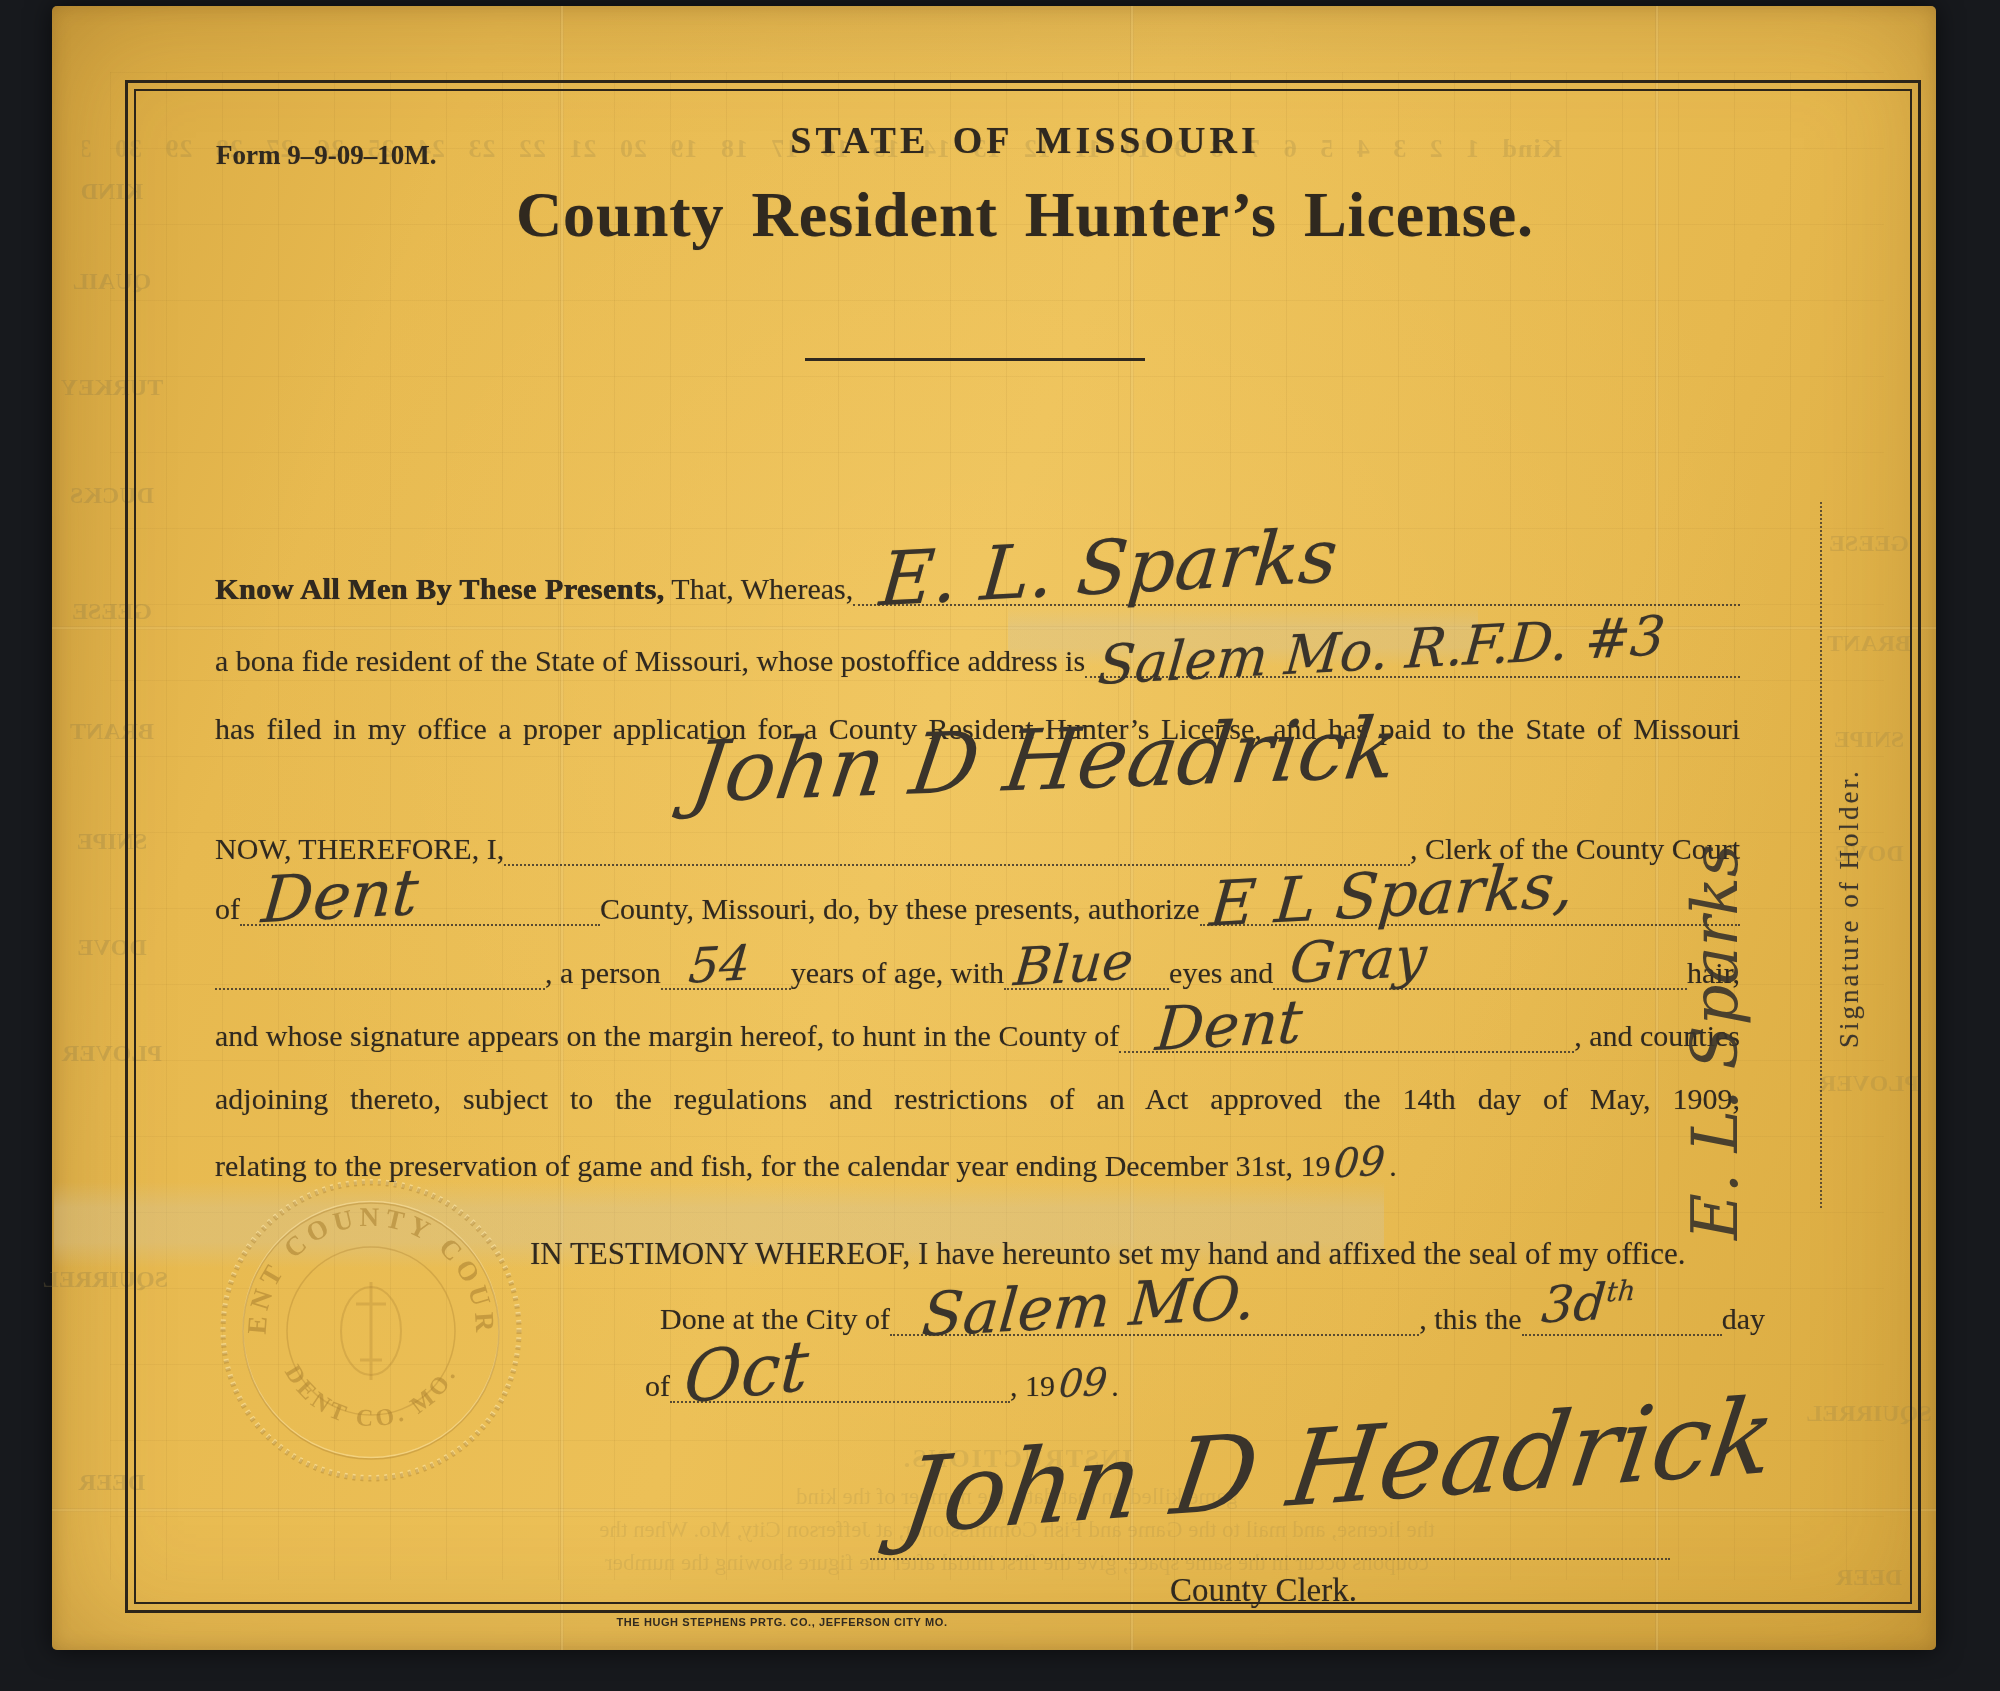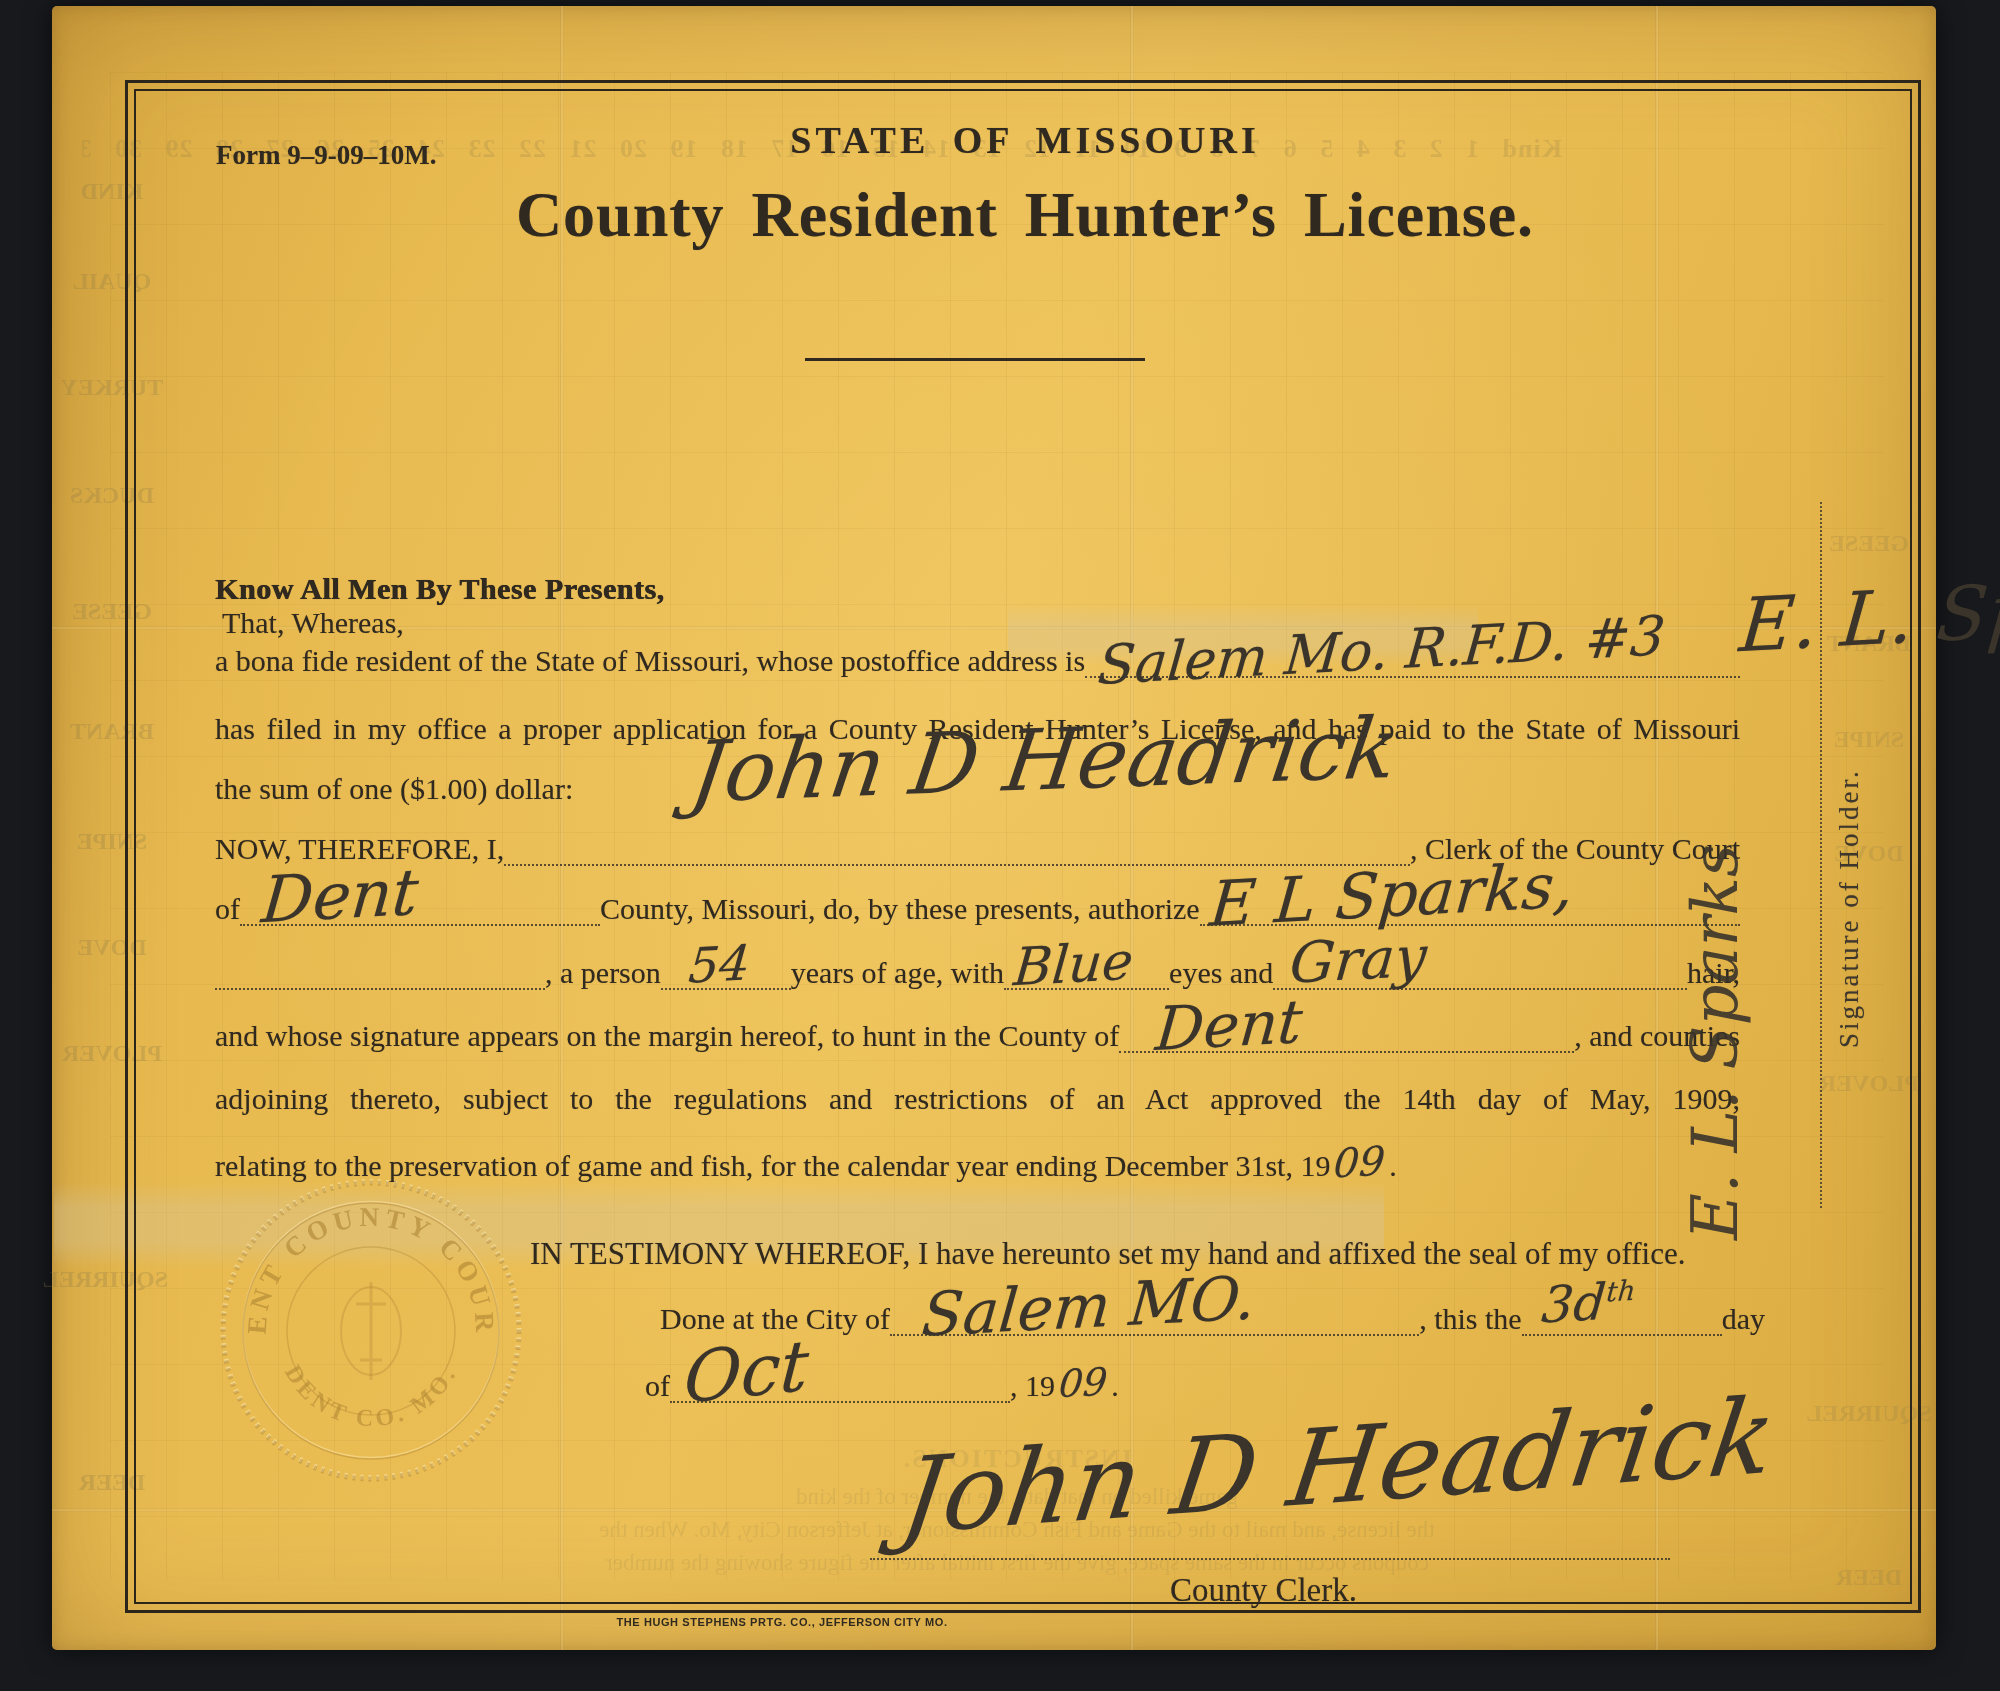--- a/index.html
+++ b/index.html
@@ -115,42 +115,39 @@
 
   <div class="frame"></div>
 
   <div class="abs ink" style="left:164px;top:134px;font-size:27px;font-weight:700;">Form 9–9-09–10M.</div>
 
   <div class="abs ink ctr" style="left:93px;top:112px;width:1760px;font-size:38px;font-weight:700;letter-spacing:4px;word-spacing:10px;">STATE OF MISSOURI</div>
   <div class="abs ink ctr" style="left:93px;top:172px;width:1760px;font-size:64px;font-weight:700;letter-spacing:1px;word-spacing:10px;">County Resident Hunter’s License.</div>
   <div class="abs" style="left:753px;top:352px;width:340px;height:0;border-top:3px solid #30291f;"></div>
 
 
-  <div class="line" style="top:566px;flex-direction:column;">
+  <div class="line" style="top:566px;">
     <span class="t gothic">Know All Men By These Presents,</span>
       <span class="t"> That, Whereas,</span>
     <span class="fill">
       <span class="hw" style="font-size:74px;left:3%;bottom:0;">E. L. Sparks</span>
     </span>
   </div>
 
   <div class="line" style="top:638px;">
     <span class="t">a bona fide resident of the State of Missouri, whose postoffice address is</span>
     <span class="fill">
       <span class="hw" style="font-size:54px;left:2%;bottom:-2px;">Salem Mo. R.F.D. #3</span>
     </span>
   </div>
 
   <div class="line" style="top:706px;">
     <span class="t just" style="width:100%;">has filed in my office a proper application for a County Resident Hunter’s License, and has paid to the State of Missouri</span>
   </div>
 
-  <div class="line" style="top:766px;">
-    <span class="t">the sum of one ($1.00) dollar:</span>
-  </div>
 
   <div class="abs" style="left:640px;top:712px;">
     <span class="hw" style="font-size:84px;transform:rotate(-2deg) skewX(-10deg);">John D Headrick</span>
   </div>
 
   <div class="line" style="top:826px;">
     <span class="t">NOW, THEREFORE, I,</span>
     <span class="fill"></span>
     <span class="t">, Clerk of the County Court</span>
   </div>

